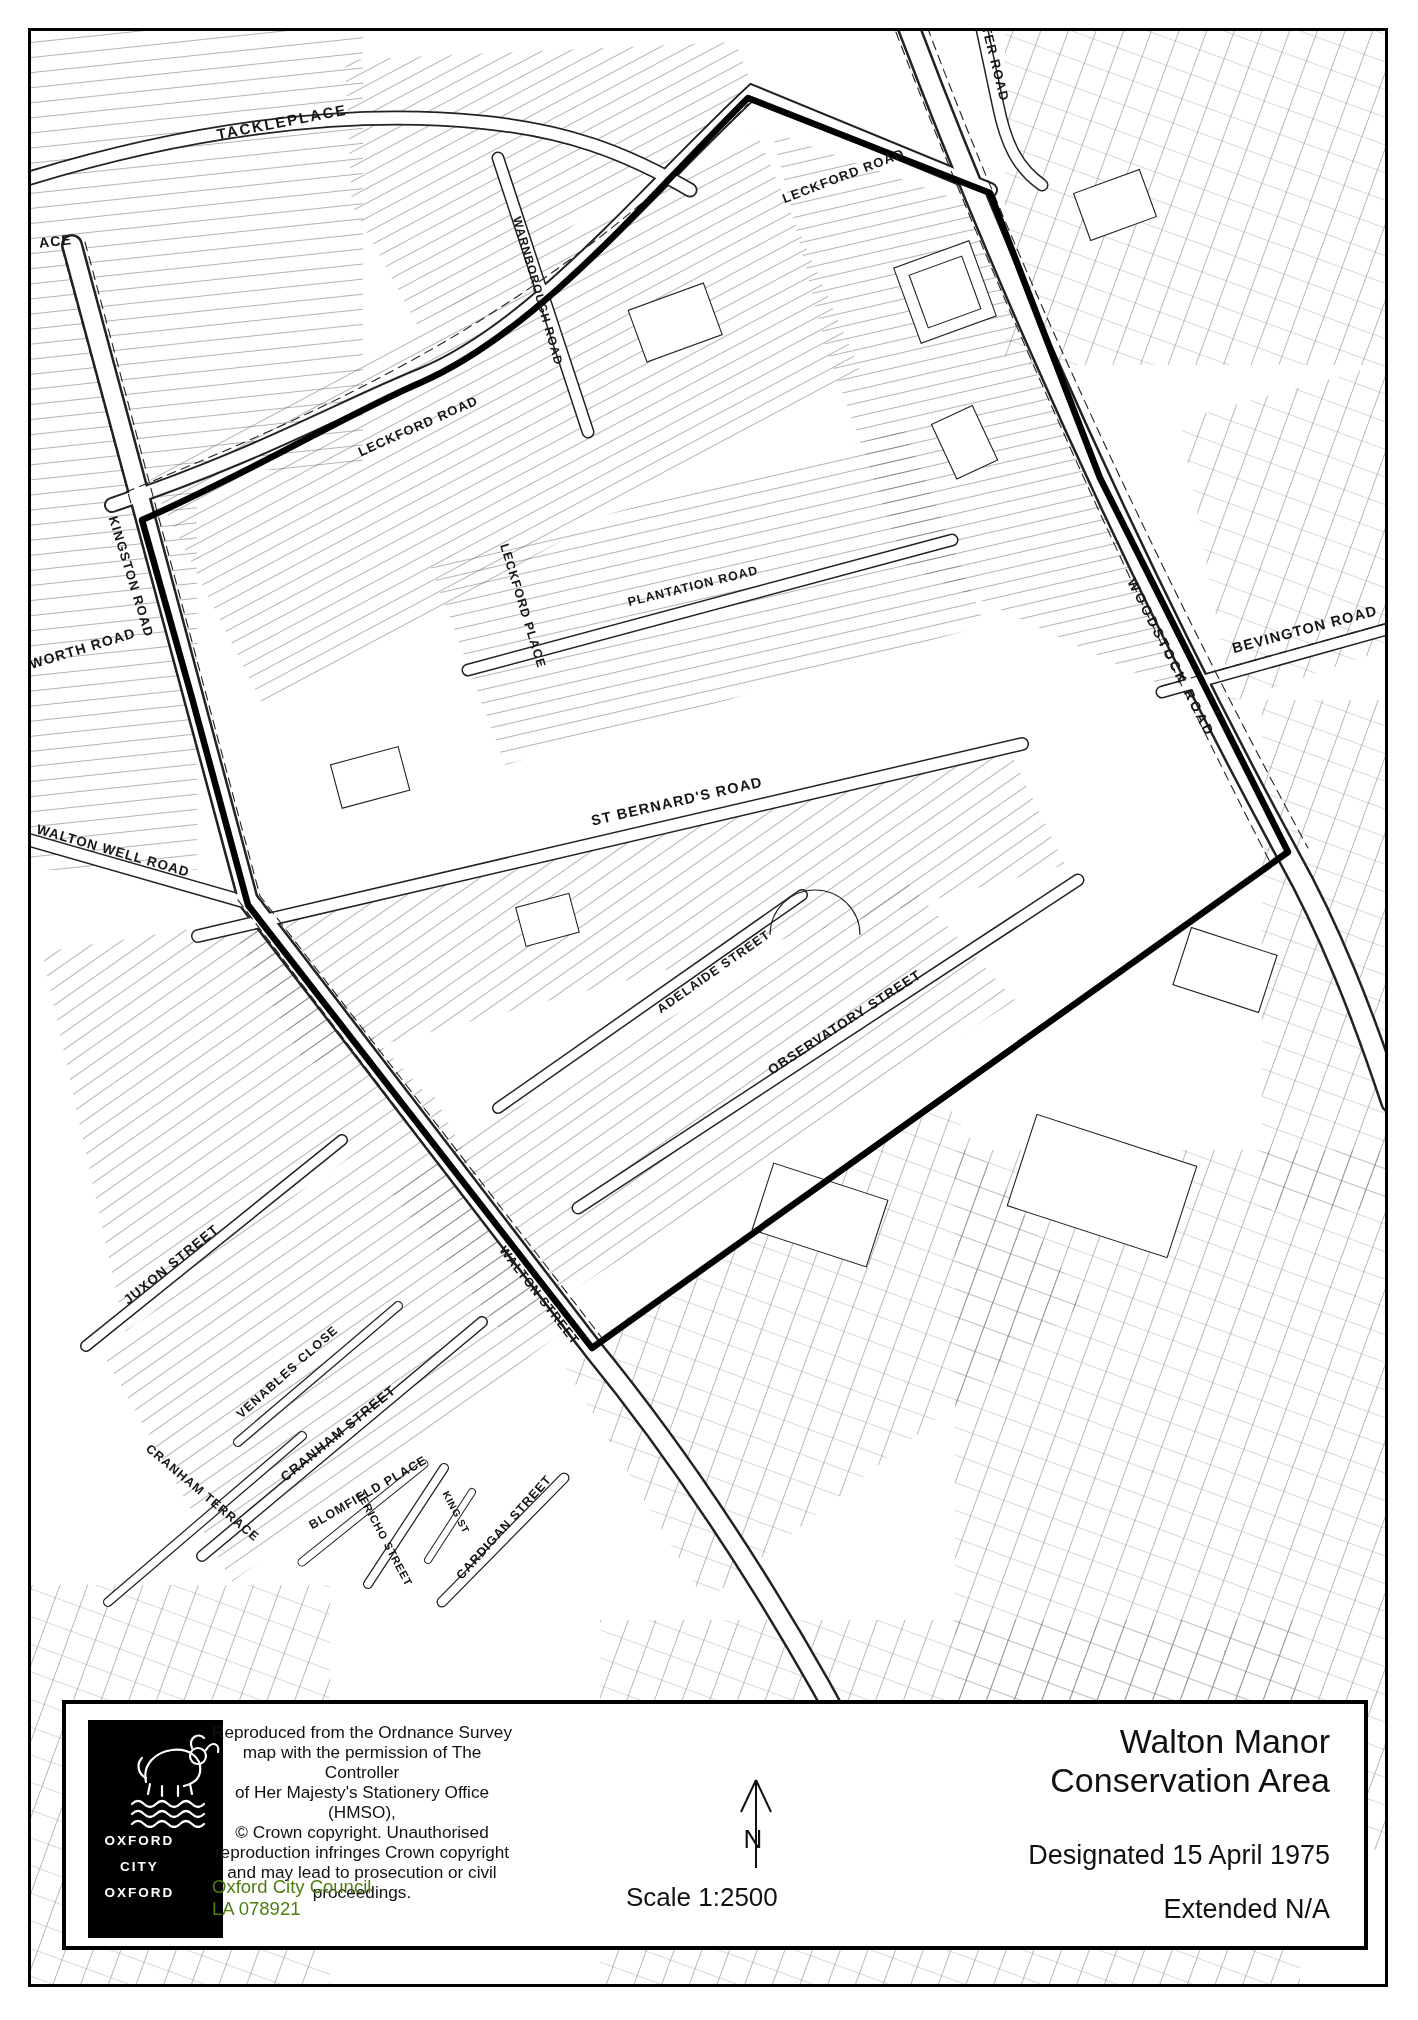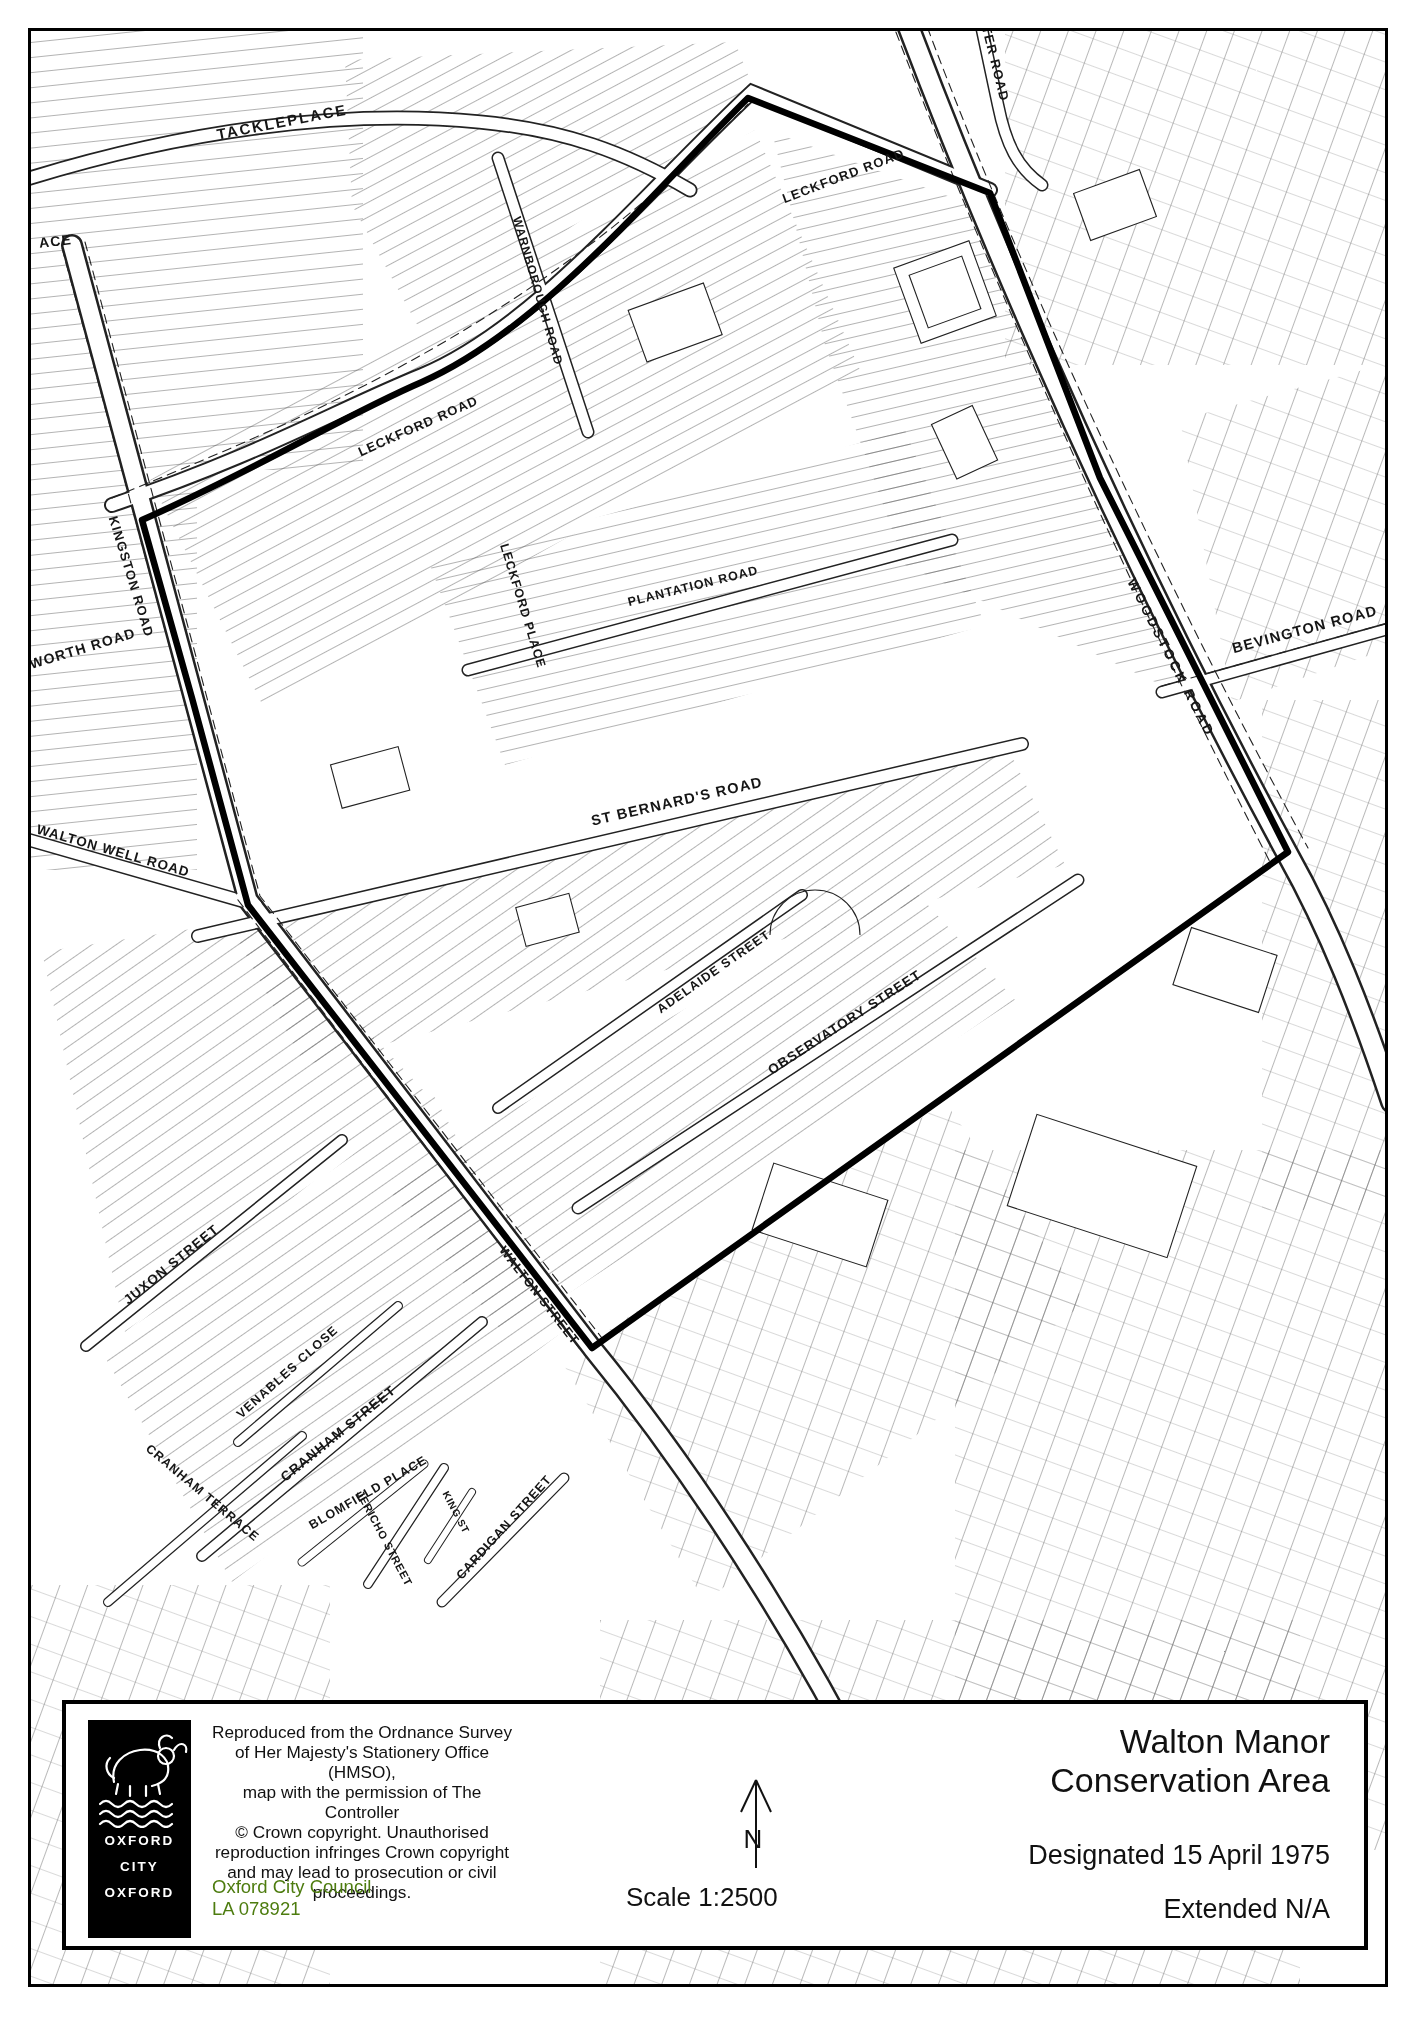--- a/index.html
+++ b/index.html
@@ -4,21 +4,21 @@
 <style>
   html,body{margin:0;padding:0;background:#fff;}
   .sheet{position:relative;width:1418px;height:2020px;background:#fff;overflow:hidden;
          font-family:"Liberation Sans",sans-serif;color:#111;}
   .map-frame{position:absolute;left:28px;top:28px;width:1354px;height:1953px;
              border:3px solid #000;overflow:hidden;background:#fff;}
   .map-frame svg{position:absolute;left:-31px;top:-31px;}
   .street-label{font-family:"Liberation Sans",sans-serif;font-weight:bold;fill:#151515;}
   .info-panel{position:absolute;left:62px;top:1700px;width:1306px;height:250px;
               background:#fff;border:4px solid #000;box-sizing:border-box;z-index:5;}
-  .logo-box{position:absolute;left:22px;top:16px;width:103px;height:218px;background:#000;}
+  .logo-box{position:absolute;left:22px;top:16px;width:103px;height:218px;background:#000;padding-left:32px;}
   .logo-text{position:absolute;left:0;top:108px;width:103px;text-align:center;color:#fff;
              font-size:13.5px;font-weight:bold;letter-spacing:2px;line-height:26px;}
   .copyright{position:absolute;left:146px;top:18px;width:300px;font-size:17.2px;
              line-height:20px;color:#111;text-align:center;}
   .council{position:absolute;left:146px;top:172px;width:300px;font-size:18.5px;
            line-height:22px;color:#4d7c0f;}
   .north{position:absolute;left:652px;top:62px;width:80px;height:120px;}
   .scale{position:absolute;left:560px;top:178px;width:220px;
          font-size:26px;color:#111;}
   .titleblock{position:absolute;right:34px;top:18px;text-align:right;font-size:34px;
@@ -192,22 +192,22 @@
       </svg>
       <div class="logo-text">
         <div>OXFORD</div>
         <div>CITY</div>
         <div>OXFORD</div>
       </div>
     </div>
 
     <div class="copyright">
       <div>Reproduced from the Ordnance Survey</div>
+      <div>map with the permission of The Controller</div>
       <div>of Her Majesty's Stationery Office (HMSO),</div>
-      <div>map with the permission of The Controller</div>
       <div>© Crown copyright. Unauthorised</div>
       <div>reproduction infringes Crown copyright</div>
       <div>and may lead to prosecution or civil</div>
       <div>proceedings.</div>
     </div>
 
     <div class="council">
       <div>Oxford City Council</div>
       <div>LA 078921</div>
     </div>

